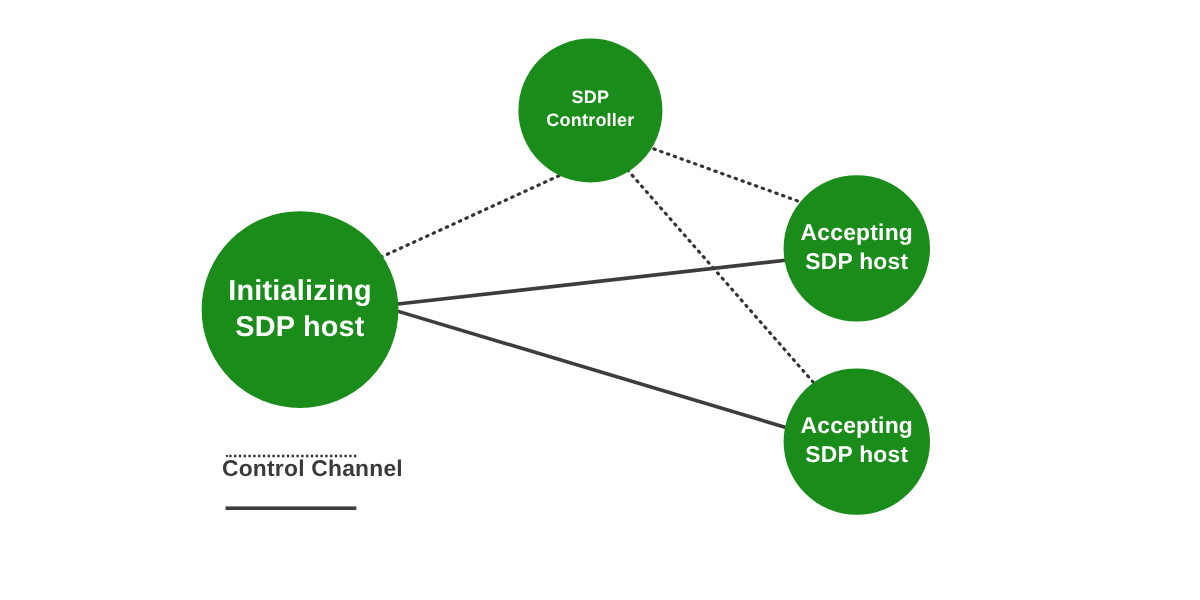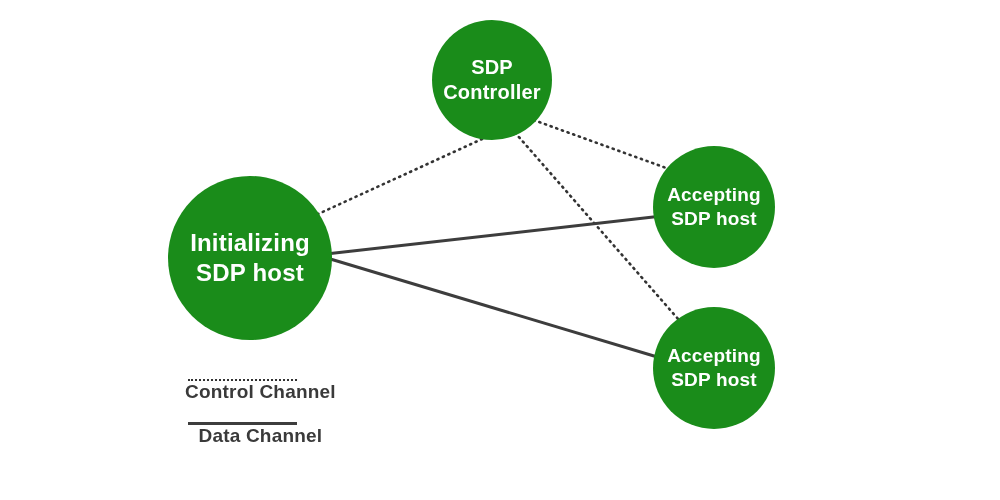--- a/index.html
+++ b/index.html
@@ -49,21 +49,21 @@
     align-items: center;
     justify-content: center;
     text-align: center;
     font-weight: 700;
   }
   .node-label {
     white-space: pre-line;
     line-height: 1.24;
     letter-spacing: 0.2px;
   }
-  .node-controller      { left: 432px; top: 20px;  width: 120px; height: 120px; font-size: 20px; }
+  .node-controller      { left: 432px; top: 32px;  width: 120px; height: 120px; font-size: 15px; }
   .node-initializing    { left: 168px; top: 176px; width: 164px; height: 164px; font-size: 24px; }
   .node-accepting-top   { left: 653px; top: 146px; width: 122px; height: 122px; font-size: 19px; }
   .node-accepting-bottom{ left: 653px; top: 307px; width: 122px; height: 122px; font-size: 19px; }
   .legend {
     position: absolute;
     left: 185px;
     top: 379px;
     display: flex;
     flex-direction: column;
     gap: 19px;
@@ -122,17 +122,16 @@
 SDP host</span>
   </div>
 
   <div class="legend">
     <div class="legend-row">
       <span class="legend-sample legend-sample-control"></span>
       <span class="legend-label">Control Channel</span>
     </div>
     <div class="legend-row">
       <span class="legend-sample legend-sample-data"></span>
-      <span class="legend-label">Data Channel</span>
     </div>
   </div>
 
 </div>
 
 </body></html>

